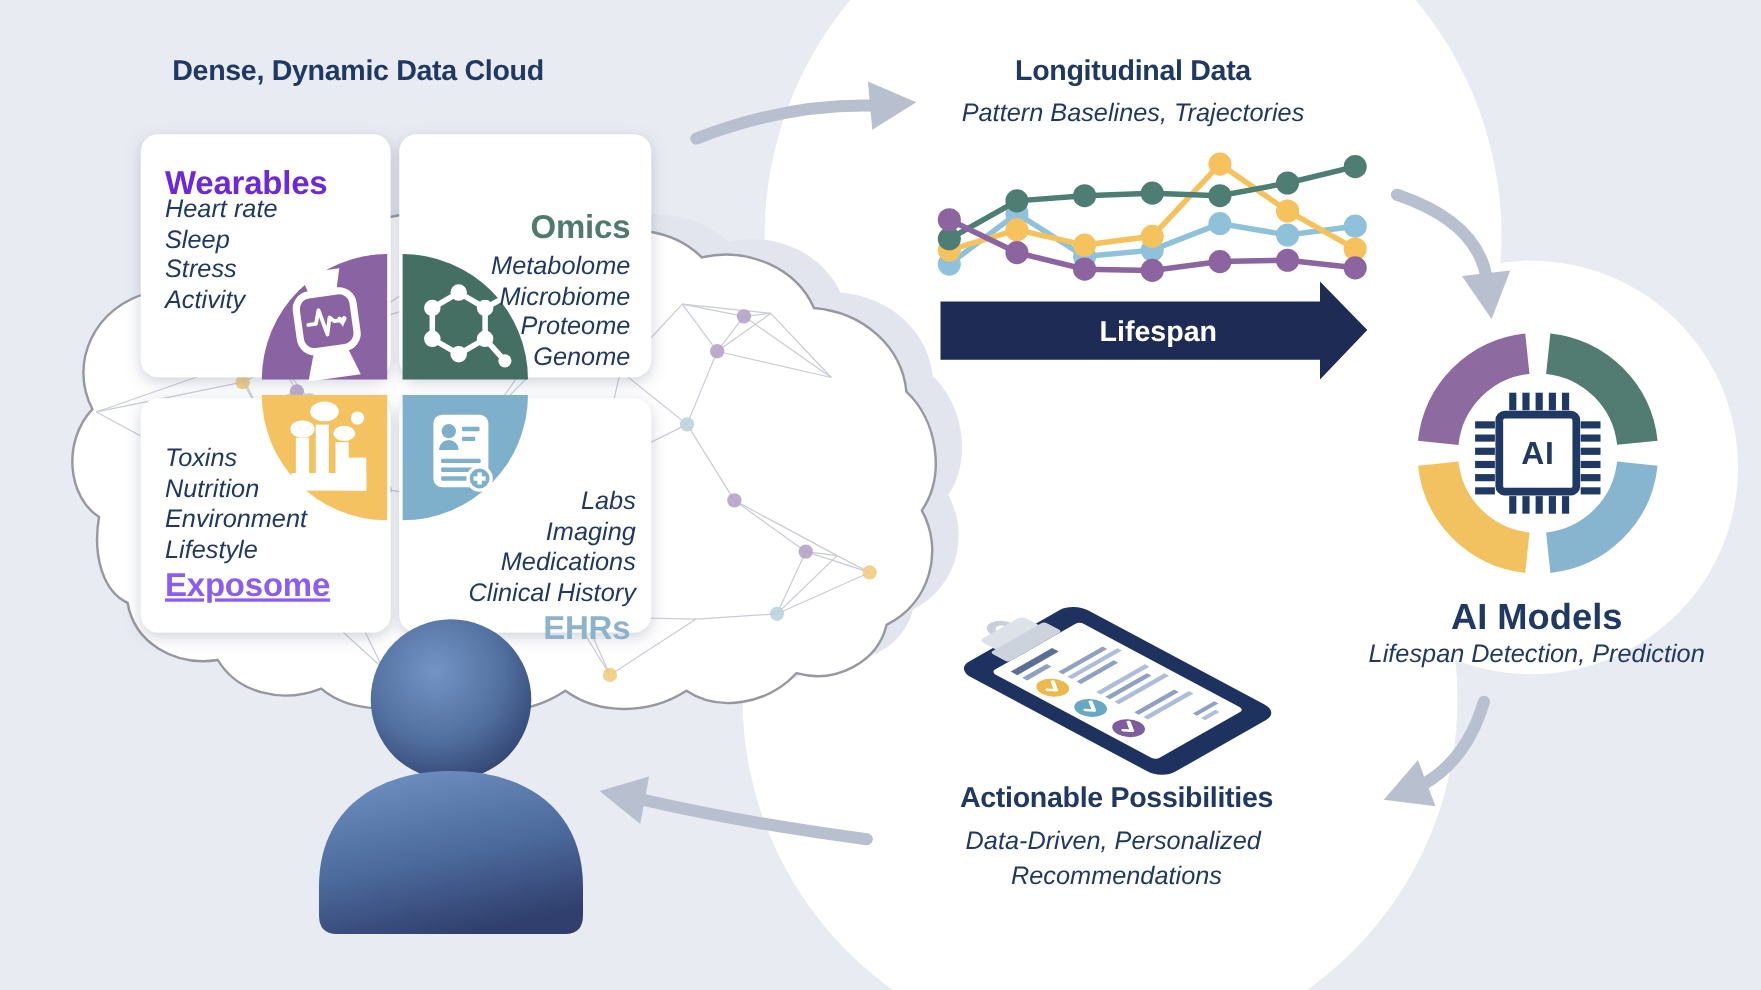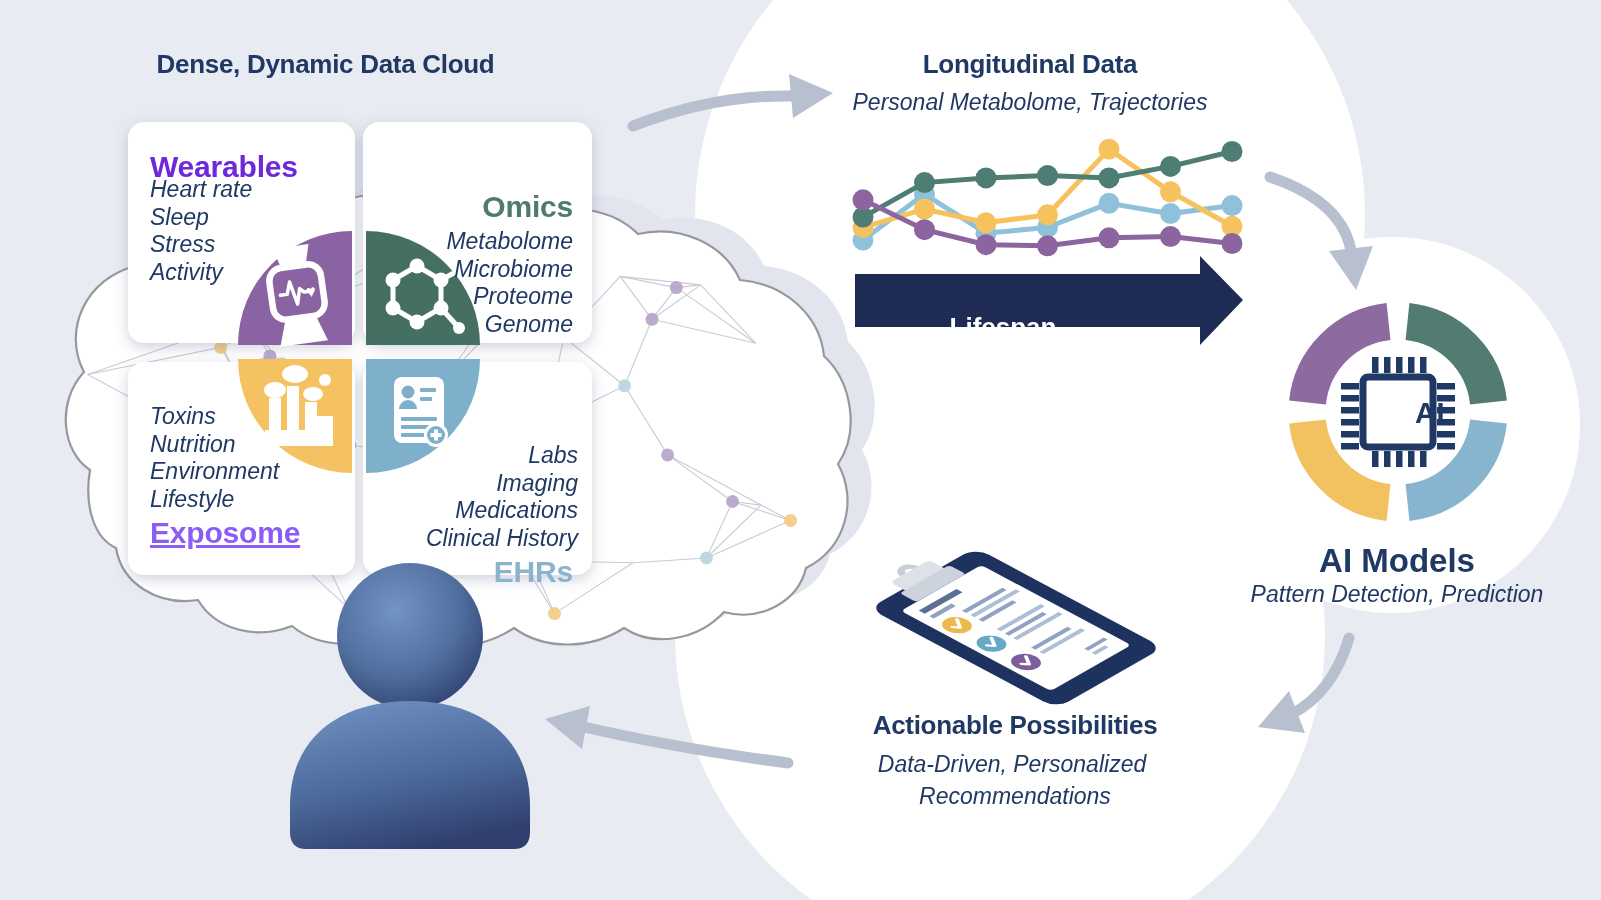--- a/index.html
+++ b/index.html
@@ -15,21 +15,21 @@
   .right{text-align:right;margin-top:40px;}
   .title-lg{font-size:26px;font-weight:700;letter-spacing:-0.3px;}
   .subtitle{font-size:23px;font-style:italic;font-weight:500;}
   .card-title{font-size:30px;font-weight:700;letter-spacing:-0.2px;}
   .card-items{font-size:23px;font-style:italic;font-weight:500;line-height:27.6px;}
   #wearables-title{color:#6d28d9;}
   #omics-title{color:#4e7b6e;}
   #exposome-title{color:#8b5cf6;text-decoration:underline;}
   #ehrs-title{color:#8cb3cb;}
   #lifespan-label{color:#ffffff;font-size:26px;font-weight:700;}
-  #ai-chip-label{font-size:29px;font-weight:700;letter-spacing:0.5px;padding-left:32px;}
+  #ai-chip-label{font-size:29px;font-weight:700;letter-spacing:0.5px;}
 </style>
 </head>
 <body>
 
 <svg id="scene" width="1601" height="900" viewBox="0 0 1601 900">
   <defs>
     <path id="cloudOutline" d="M 90 470
       C 62 452 56 402 84 372 C 62 330 86 278 136 266 C 140 230 182 208 224 222
       C 246 196 292 190 322 212 C 352 190 402 188 432 212 C 462 192 508 194 536 218
       C 566 202 612 208 638 234 C 680 224 724 244 740 280 C 786 284 820 316 824 356
@@ -406,23 +406,23 @@
 
 <div class="txt card-items right" style="left:378px;top:402px;width:200px;text-align:right;">
   <div>Labs</div>
   <div>Imaging</div>
   <div>Medications</div>
   <div>Clinical History</div>
 </div>
 <div class="txt card-title right" id="ehrs-title" style="left:373px;top:515px;width:200px;">EHRs</div>
 
 <div class="txt title-lg center" style="left:830px;top:50px;width:400px;">Longitudinal Data</div>
-<div class="txt subtitle center" style="left:830px;top:90px;width:400px;">Personal Metabolome, Trajectories</div>
-
-<div class="txt center" id="lifespan-label" style="left:853px;top:287px;width:300px;margin-top:26px;">Lifespan</div>
+<div class="txt subtitle center" style="left:830px;top:90px;width:400px;">Pattern Baselines, Trajectories</div>
+
+<div class="txt center" id="lifespan-label" style="left:903px;top:287px;width:300px;">Lifespan</div>
 
 <div class="txt center" id="ai-chip-label" style="left:1368px;top:397px;width:60px;">AI</div>
 <div class="txt center" style="left:1237px;top:543px;width:320px;font-size:33px;font-weight:700;">AI Models</div>
-<div class="txt subtitle center" style="left:1237px;top:582px;width:320px;">Pattern Detection, Prediction</div>
+<div class="txt subtitle center" style="left:1237px;top:582px;width:320px;">Lifespan Detection, Prediction</div>
 
 <div class="txt title-lg center" style="left:815px;top:711px;width:400px;text-align:center;">Actionable Possibilities</div>
 <div class="txt subtitle center" style="left:812px;top:752px;width:400px;">Data-Driven, Personalized</div>
 <div class="txt subtitle center" style="left:815px;top:784px;width:400px;">Recommendations</div>
 
 </body></html>

